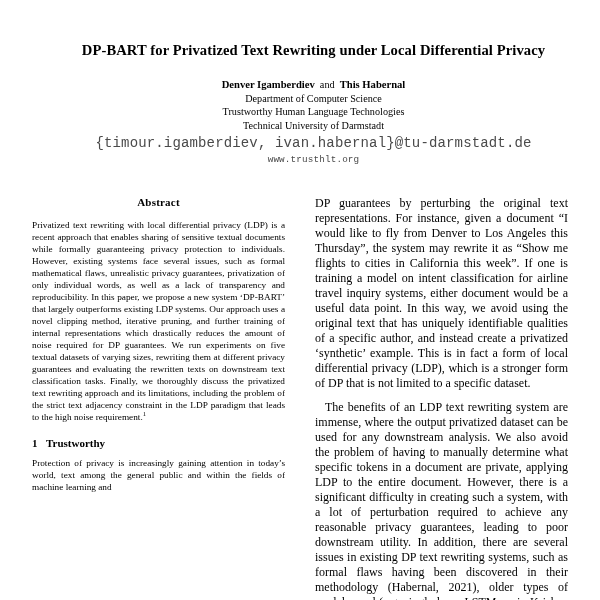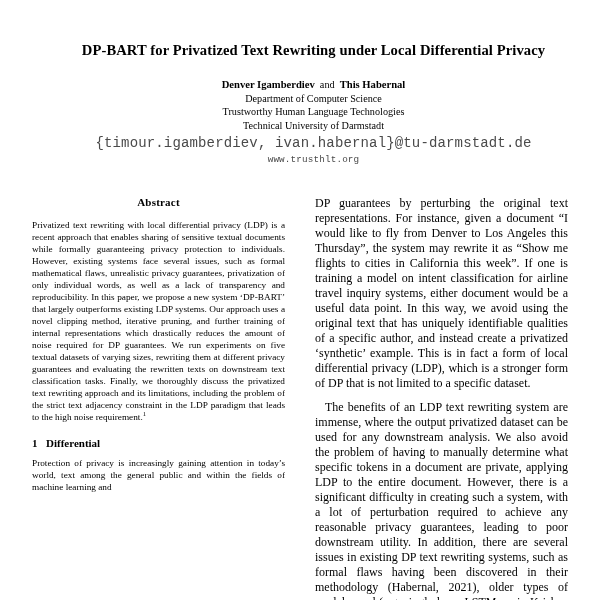--- a/index.html
+++ b/index.html
@@ -141,21 +141,21 @@
     <div class="mono-line url">www.trusthlt.org</div>
   </div>
 
   <div class="columns">
 
     <div class="col abstract-col">
       <div class="abstract-heading">Abstract</div>
       <p class="body-text"><span>Privatized text rewriting with local differential privacy (LDP) is a recent approach that enables sharing of sensitive textual documents while formally guaranteeing privacy protection to individuals. However, existing systems face several issues, such as formal mathematical flaws, unrealistic privacy guarantees, privatization of only individual words, as well as a lack of transparency and reproducibility. In this paper, we propose a new system ‘DP-BART’ that largely outperforms existing LDP systems. Our approach uses a novel clipping method, iterative pruning, and further training of internal representations which drastically reduces the amount of noise required for DP guarantees. We run experiments on five textual datasets of varying sizes, rewriting them at different privacy guarantees and evaluating the rewritten texts on downstream text classification tasks. Finally, we thoroughly discuss the privatized text rewriting approach and its limitations, including the problem of the strict text adjacency constraint in the LDP paradigm that leads to the high noise requirement.</span><sup class="fn">1</sup></p>
 
       <div class="section-heading">
-        <span class="num">1</span><span>Differential</span>
+        <span class="num">1</span><span>Trustworthy</span>
       </div>
 
       <p class="body-text no-indent">Protection of privacy is increasingly gaining attention in today’s world, text among the general public and within the fields of machine learning and</p>
     </div>
 
     <div class="col">
       <p class="body-text no-indent">DP guarantees by perturbing the original text representations. For instance, given a document “I would like to fly from Denver to Los Angeles this Thursday”, the system may rewrite it as “Show me flights to cities in California this week”. If one is training a model on intent classification for airline travel inquiry systems, either document would be a useful data point. In this way, we avoid using the original text that has uniquely identifiable qualities of a specific author, and instead create a privatized ‘synthetic’ example. This is in fact a form of local differential privacy (LDP), which is a stronger form of DP that is not limited to a specific dataset.</p>
       <p class="body-text">The benefits of an LDP text rewriting system are immense, where the output privatized dataset can be used for any downstream analysis. We also avoid the problem of having to manually determine what specific tokens in a document are private, applying LDP to the entire document. However, there is a significant difficulty in creating such a system, with a lot of perturbation required to achieve any reasonable privacy guarantees, leading to poor downstream utility. In addition, there are several issues in existing DP text rewriting systems, such as formal flaws having been discovered in their methodology (Habernal, 2021), older types of models used (e.g. single-layer LSTM, as in Krishna et al. (2021)), high privacy budgets, as well as a lack of transparency in the claimed privacy guaran-</p>
     </div>
 

